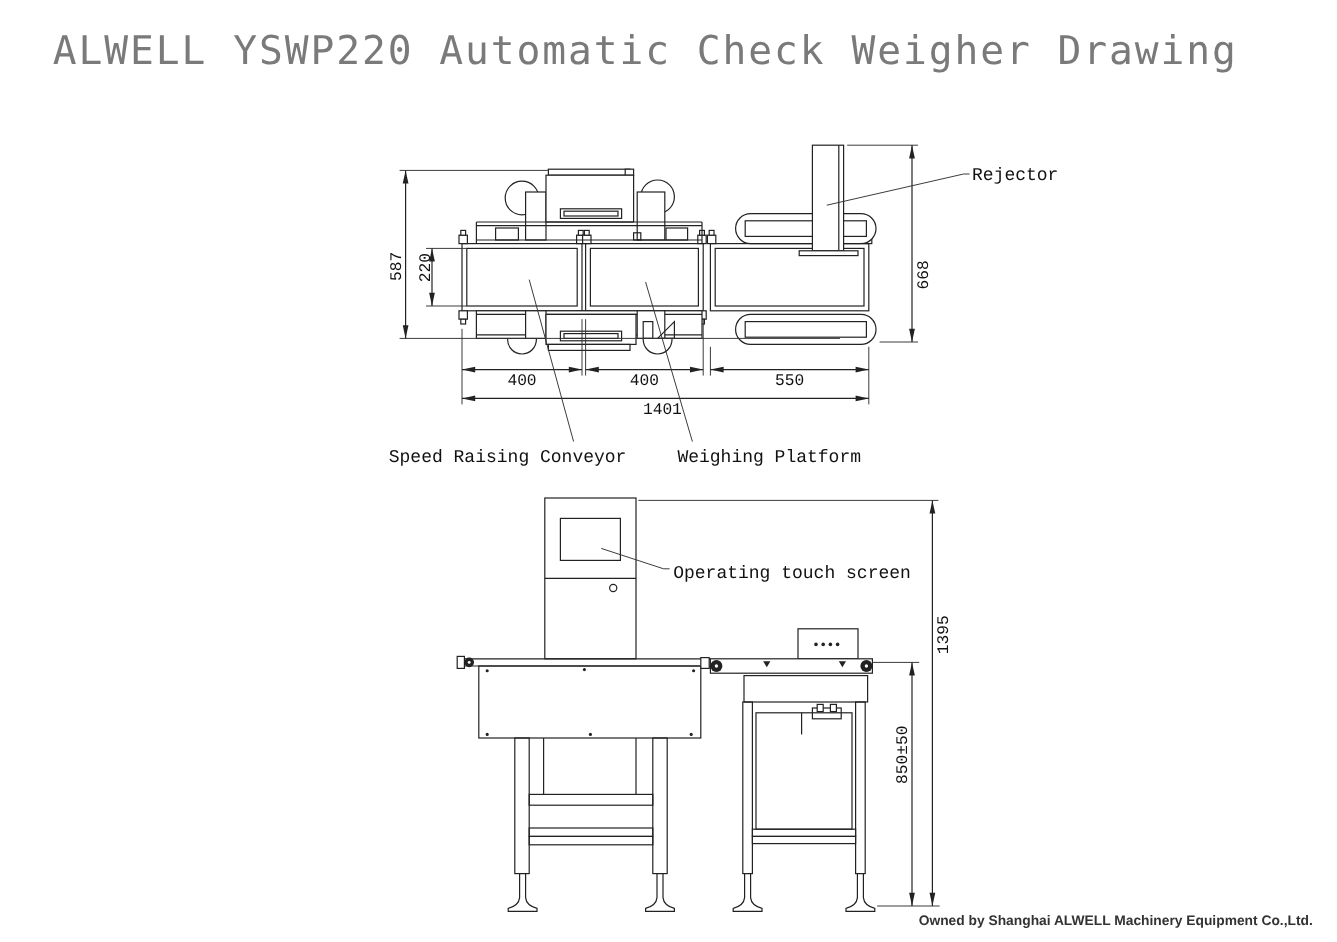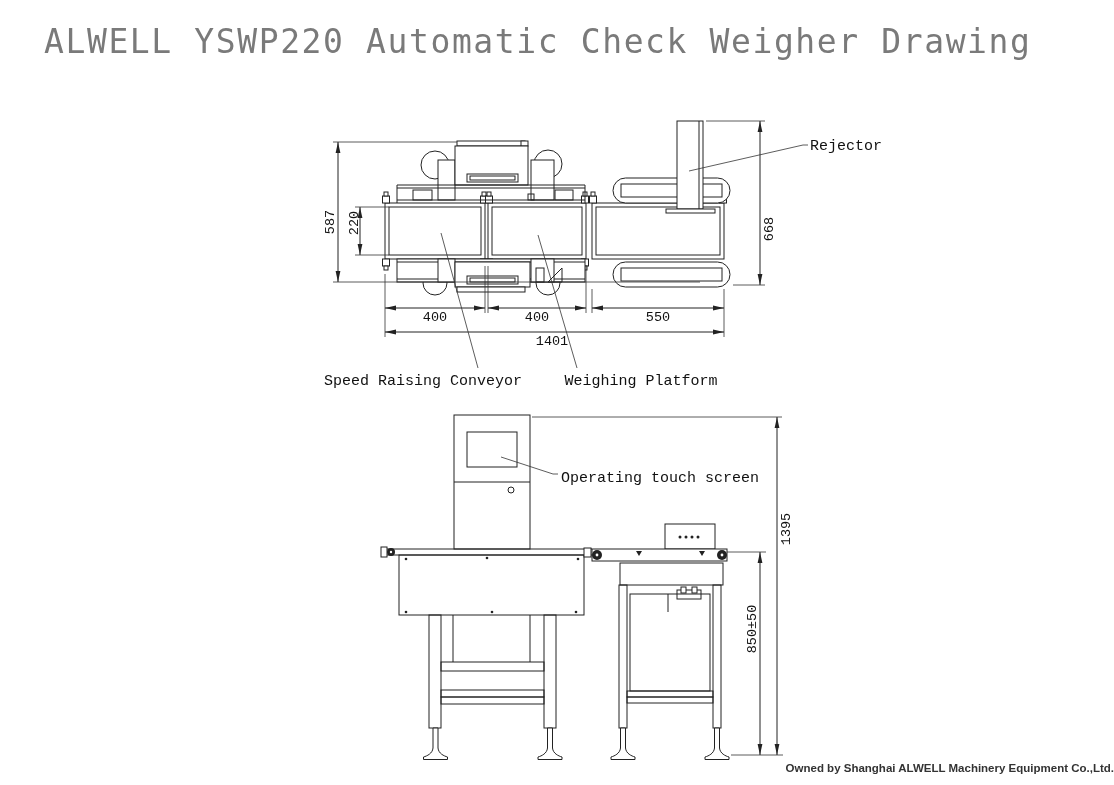--- a/index.html
+++ b/index.html
@@ -1,21 +1,21 @@
 <!DOCTYPE html>
 <html><head>
 <meta charset="utf-8">
 <style>
   html,body{margin:0;padding:0;background:#fff;}
   #page{position:relative;width:1114px;height:785px;background:#fff;overflow:hidden;
         font-family:"Liberation Sans",sans-serif;}
   #title{position:absolute;left:44px;top:22px;width:1040px;white-space:nowrap;
          font-family:"DejaVu Sans Mono",monospace;font-size:33px;font-weight:300;
          letter-spacing:1.6px;color:#7a7a7a;}
-  #owner{position:absolute;right:0;top:762px;font-family:"Liberation Sans",sans-serif;
+  #owner{position:absolute;right:20px;top:762px;font-family:"Liberation Sans",sans-serif;
          font-size:11.5px;font-weight:bold;color:#333;text-align:center;}
   svg{position:absolute;left:0;top:0;}
   .st{stroke:#222;stroke-width:1;fill:none;}
   .wf{stroke:#222;stroke-width:1;fill:#fff;}
   .tn{stroke:#333;stroke-width:0.8;fill:none;}
   .dk{fill:#222;stroke:none;}
   .dimtext{font-family:"Liberation Mono",monospace;font-size:13.5px;fill:#111;}
   .labeltext{font-family:"Liberation Mono",monospace;font-size:15px;fill:#111;}
 </style>
 </head>

